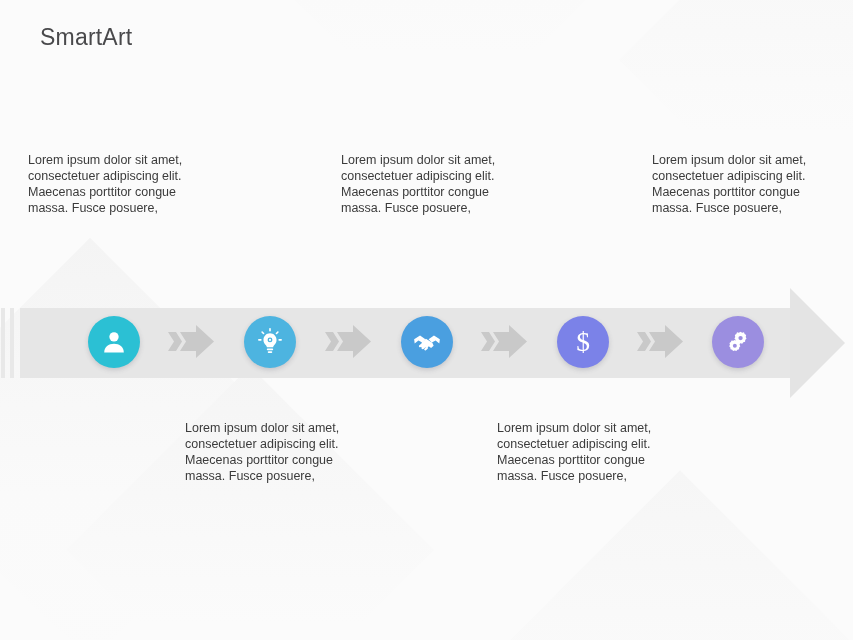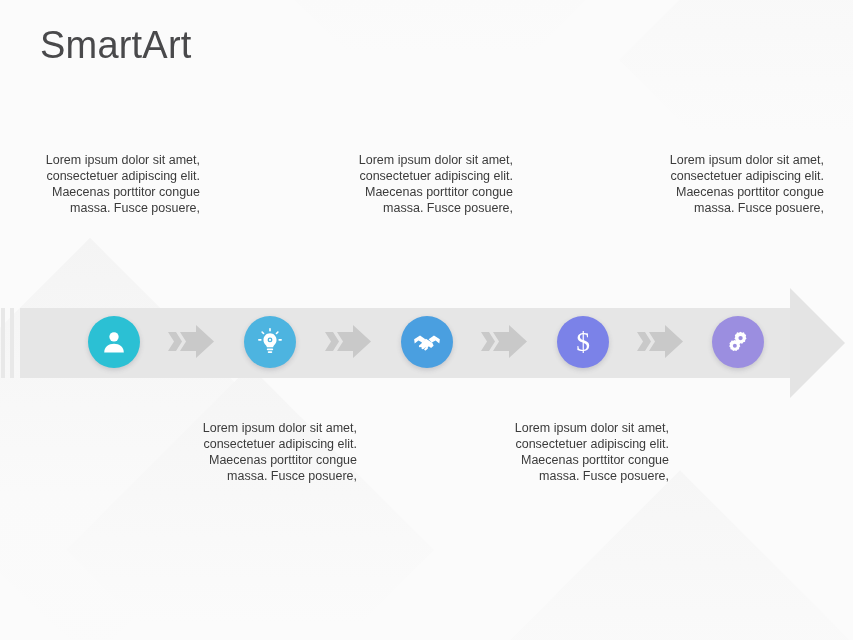--- a/index.html
+++ b/index.html
@@ -56,21 +56,21 @@
     width: 240px; height: 240px;
     transform: rotate(45deg);
     background: linear-gradient(135deg, #f6f6f6 0%, #fbfbfb 70%);
   }
 
   
   #page-title {
     position: absolute;
     left: 40px;
     top: 24px;
-    font-size: 38px;
+    font-size: 23px;
     font-weight: 400;
     color: #49494b;
     letter-spacing: 0.2px;
     z-index: 5;
   }
 
   
   .tick-bar {
     position: absolute;
     top: 308px;
@@ -122,21 +122,21 @@
     width: 46px;
     height: 33px;
     pointer-events: auto;
   }
   .step-arrow svg { display: block; }
 
   
   .caption {
     position: absolute;
     width: 172px;
-    text-align: right;
+    text-align: left;
     font-size: 12.5px;
     line-height: 16px;
     color: #3b3b3b;
     z-index: 5;
   }
   .caption-top  { top: 152px; }
   .caption-bot  { top: 420px; }
 </style>
 </head>
 <body>

